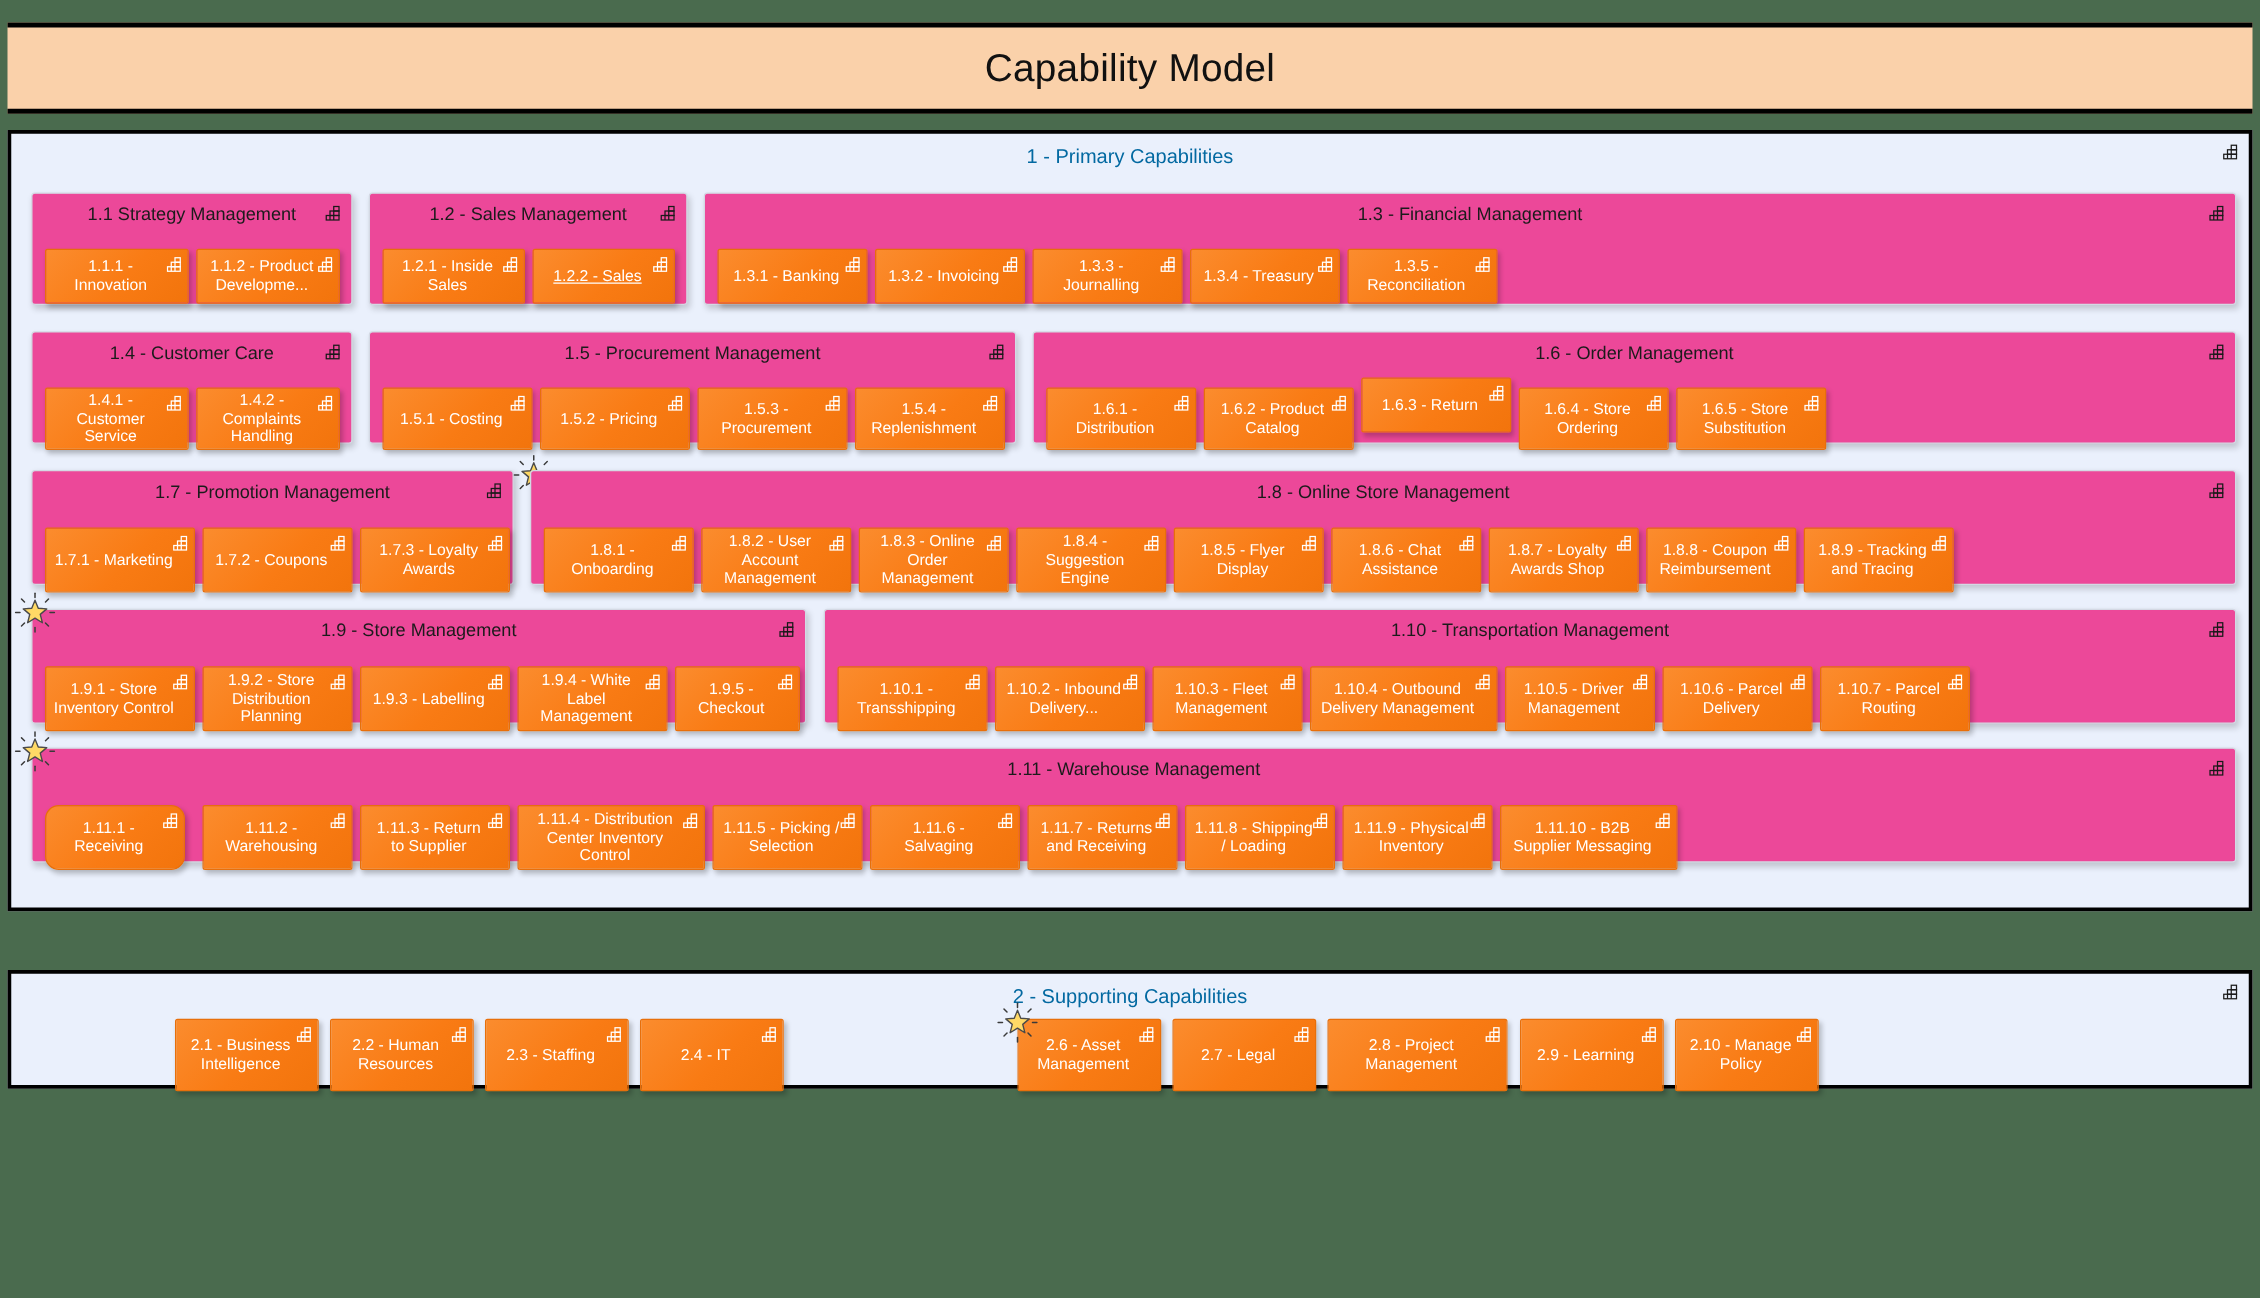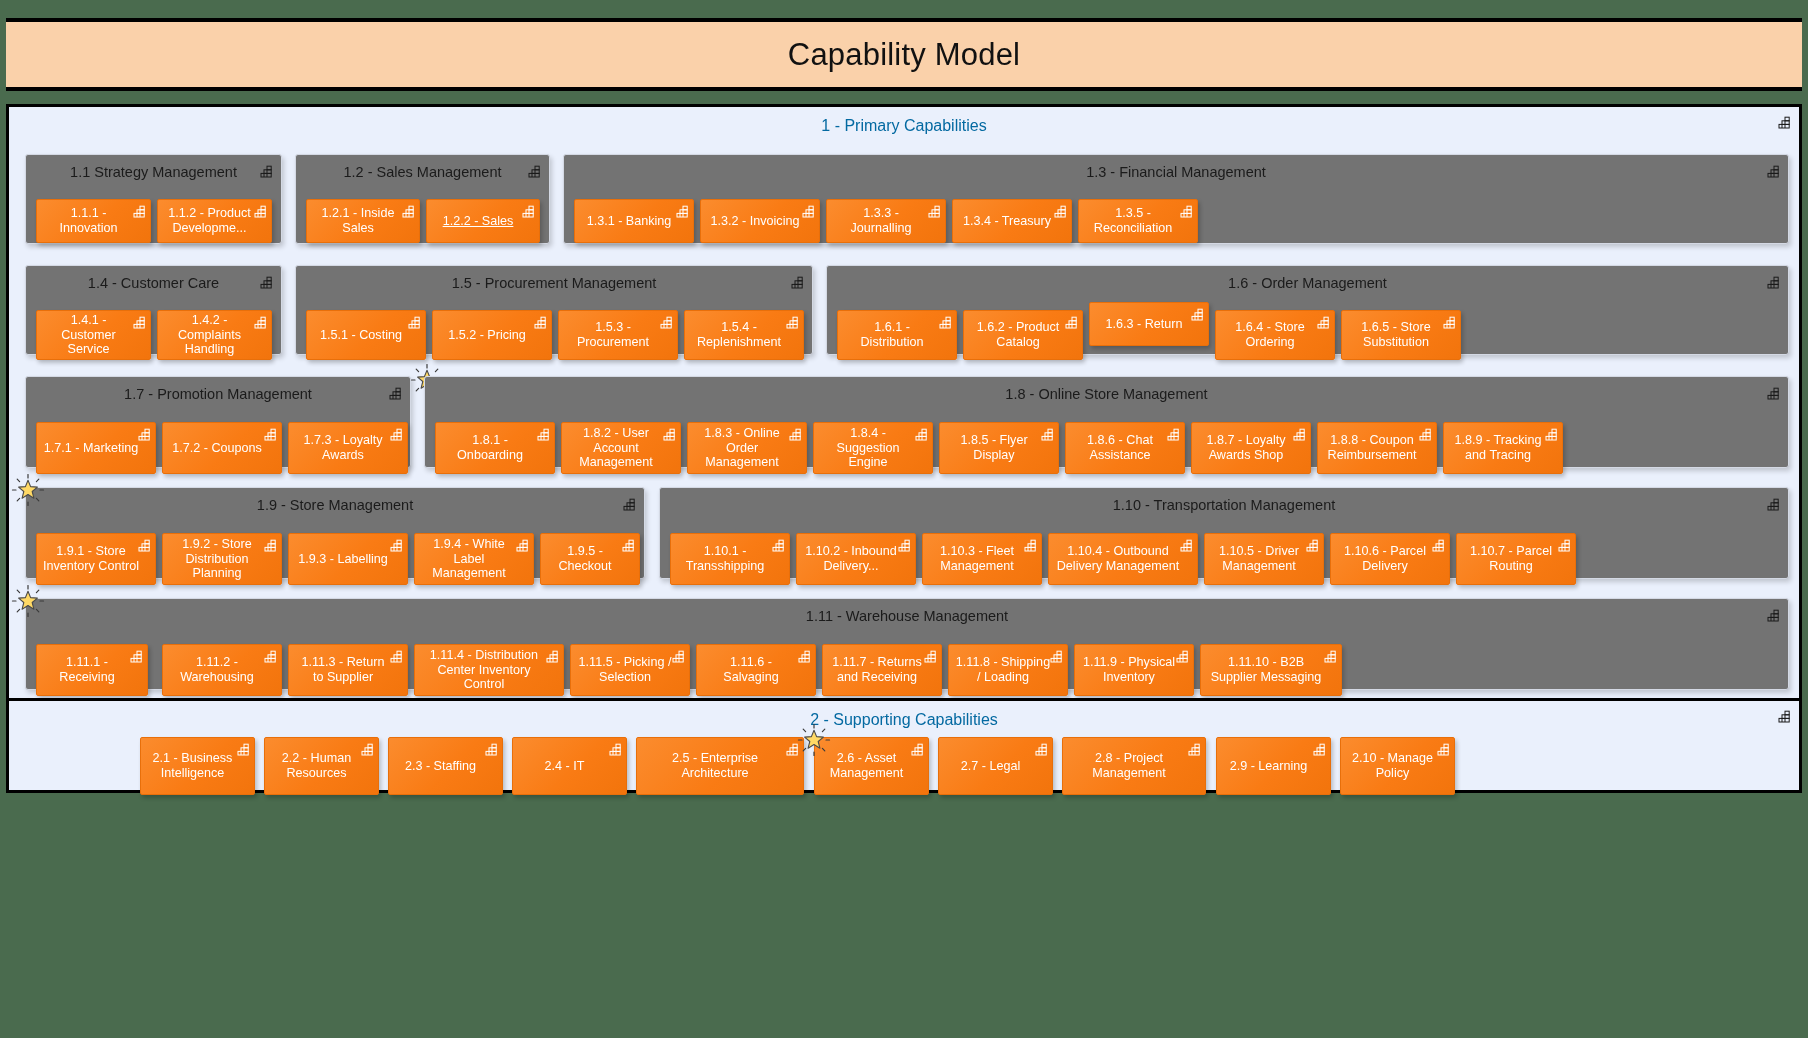--- a/index.html
+++ b/index.html
@@ -39,21 +39,21 @@
     position: absolute;
     left: 0; right: 0; top: 10px;
     text-align: center;
     font-size: 16px;
     color: #0369a1;
   }
 
   
   .group {
     position: absolute;
-    background: #737373;
+    background: #ec4899;
     border: 1px solid #d4d9e4;
     border-radius: 3px;
     box-shadow: 2px 3px 5px rgba(0,0,0,.18);
   }
   .group-title {
     position: absolute;
     left: 0; right: 0; top: 9px;
     text-align: center;
     font-size: 14.5px;
     color: #1b1b1b;
@@ -794,21 +794,21 @@
         <div class="group-title">1.11 - Warehouse Management</div>
         <span class="cap-icon on-group" style="right: 8px;"><svg viewBox="0 0 13 13" width="13" height="13">
             <g fill="none" stroke="#1a1a1a" stroke-width="1">
               <rect x="7" y="1.2" width="4.2" height="3.6"></rect>
               <rect x="4" y="4.8" width="7.2" height="3.6"></rect>
               <rect x="1" y="8.4" width="10.2" height="3.6"></rect>
               <line x1="7" y1="4.8" x2="7" y2="12"></line>
               <line x1="4" y1="8.4" x2="4" y2="12"></line>
             </g>
           </svg></span>
-        <div class="cap" style="left: 10px; top: 45px; width: 112px; height: 52px;">
+        <div class="cap" style="left: 10px; top: 45px; width: 112px; height: 52px; border-radius: 11px;">
           <span class="cap-label">1.11.1 - Receiving</span>
           <span class="cap-icon on-tile"><svg viewBox="0 0 13 13" width="13" height="13">
               <g fill="none" stroke="#ffffff" stroke-width="1">
                 <rect x="7" y="1.2" width="4.2" height="3.6"></rect>
                 <rect x="4" y="4.8" width="7.2" height="3.6"></rect>
                 <rect x="1" y="8.4" width="10.2" height="3.6"></rect>
                 <line x1="7" y1="4.8" x2="7" y2="12"></line>
                 <line x1="4" y1="8.4" x2="4" y2="12"></line>
               </g>
             </svg></span>
@@ -930,21 +930,21 @@
             <line x1="29" y1="17" x2="32.5" y2="17"></line>
             <line x1="6.2" y1="6.2" x2="8.6" y2="8.6"></line>
             <line x1="25.4" y1="25.4" x2="27.8" y2="27.8"></line>
             <line x1="6.2" y1="27.8" x2="8.6" y2="25.4"></line>
             <line x1="25.4" y1="8.6" x2="27.8" y2="6.2"></line>
           </g>
           <path d="M17 7.2 L19.6 13.6 L26.4 14.1 L21.2 18.5 L22.9 25.2 L17 21.5 L11.1 25.2 L12.8 18.5 L7.6 14.1 L14.4 13.6 Z" fill="#ffd966" stroke="#4a4a4a" stroke-width="1.1" stroke-linejoin="round"></path>
         </svg></span>
     </div>
 
-  <div class="level-box" id="level-supporting" style="left:6px; top:698px; width:1796px; height:95px;">
+  <div class="level-box" id="level-supporting" style="left:6px; top:776px; width:1796px; height:95px;">
     <div class="level-title">2 - Supporting Capabilities</div>
   <span class="cap-icon on-level" style="top: 8px;"><svg viewBox="0 0 13 13" width="13" height="13">
           <g fill="none" stroke="#1a1a1a" stroke-width="1">
             <rect x="7" y="1.2" width="4.2" height="3.6"></rect>
             <rect x="4" y="4.8" width="7.2" height="3.6"></rect>
             <rect x="1" y="8.4" width="10.2" height="3.6"></rect>
             <line x1="7" y1="4.8" x2="7" y2="12"></line>
             <line x1="4" y1="8.4" x2="4" y2="12"></line>
           </g>
         </svg></span>
@@ -979,32 +979,20 @@
               <rect x="7" y="1.2" width="4.2" height="3.6"></rect>
               <rect x="4" y="4.8" width="7.2" height="3.6"></rect>
               <rect x="1" y="8.4" width="10.2" height="3.6"></rect>
               <line x1="7" y1="4.8" x2="7" y2="12"></line>
               <line x1="4" y1="8.4" x2="4" y2="12"></line>
             </g>
           </svg></span>
       </div>
       <div class="cap" style="left: 503px; top: 36px; width: 115px; height: 58px;">
         <span class="cap-label">2.4 - IT</span>
-        <span class="cap-icon on-tile"><svg viewBox="0 0 13 13" width="13" height="13">
-            <g fill="none" stroke="#ffffff" stroke-width="1">
-              <rect x="7" y="1.2" width="4.2" height="3.6"></rect>
-              <rect x="4" y="4.8" width="7.2" height="3.6"></rect>
-              <rect x="1" y="8.4" width="10.2" height="3.6"></rect>
-              <line x1="7" y1="4.8" x2="7" y2="12"></line>
-              <line x1="4" y1="8.4" x2="4" y2="12"></line>
-            </g>
-          </svg></span>
-      </div>
-      <div class="cap" style="left: 627px; top: 36px; width: 168px; height: 58px;">
-        <span class="cap-label">2.5 - Enterprise Architecture</span>
         <span class="cap-icon on-tile"><svg viewBox="0 0 13 13" width="13" height="13">
             <g fill="none" stroke="#ffffff" stroke-width="1">
               <rect x="7" y="1.2" width="4.2" height="3.6"></rect>
               <rect x="4" y="4.8" width="7.2" height="3.6"></rect>
               <rect x="1" y="8.4" width="10.2" height="3.6"></rect>
               <line x1="7" y1="4.8" x2="7" y2="12"></line>
               <line x1="4" y1="8.4" x2="4" y2="12"></line>
             </g>
           </svg></span>
       </div>

